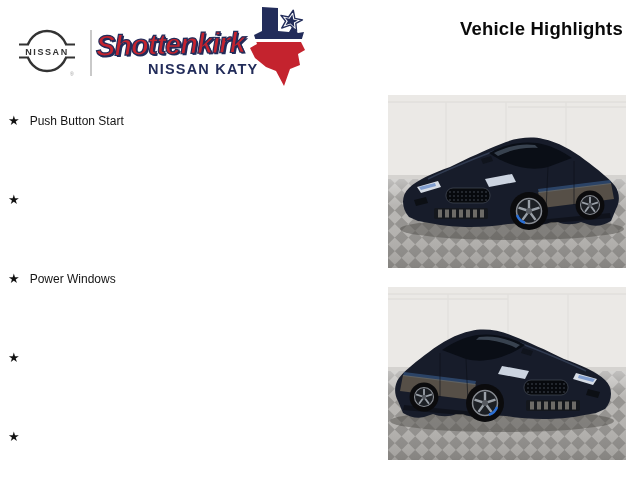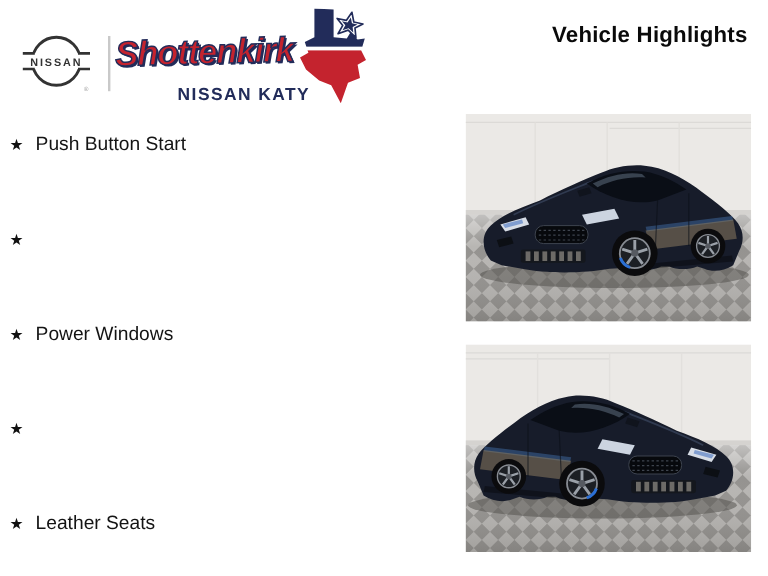--- a/index.html
+++ b/index.html
@@ -19,41 +19,41 @@
     position:absolute; left:96px; top:28px;
     font-size:29px; font-weight:bold; font-style:italic;
     color:#c4232e;
     -webkit-text-stroke:1.2px #222c5a;
     text-shadow:1.5px 1.5px 0 #222c5a, -1px -1px 0 #ffffff;
     letter-spacing:-1px;
     transform:rotate(-1.5deg);
     white-space:nowrap;
   }
   .dealer-sub {
-    position:absolute; left:148px; top:71px;
+    position:absolute; left:148px; top:61px;
     font-size:14.5px; font-weight:bold;
     color:#222c5a; letter-spacing:1.2px;
     white-space:nowrap;
   }
   .texas-graphic { position:absolute; left:243px; top:5px; width:64px; height:84px; }
 
   .page-title {
     position:absolute; left:460px; top:18px;
     font-size:18.5px; font-weight:bold; color:#0a0a0a;
     letter-spacing:0.2px; white-space:nowrap;
   }
 
   
   .features {
     position:absolute; left:8px; top:110px;
     list-style:none; display:flex; flex-direction:column; row-gap:57px;
   }
   .feature-item { display:flex; align-items:center; gap:10px; height:22px; }
   .feature-star { font-size:13px; color:#111; line-height:1; transform:translateY(-1px); }
-  .feature-label { font-size:16px; color:#141414; line-height:22px; white-space:nowrap; }
+  .feature-label { font-size:12px; color:#141414; line-height:22px; white-space:nowrap; }
 
   
   .photo { position:absolute; left:388px; width:238px; height:173px; display:block; }
   .photo-1 { top:95px; }
   .photo-2 { top:287px; }
 </style>
 </head>
 <body>
 
 <div class="logo-cluster">
@@ -103,21 +103,20 @@
   </li>
   <li class="feature-item">
     <span class="feature-star">★</span>
     <span class="feature-label">Power Windows</span>
   </li>
   <li class="feature-item">
     <span class="feature-star">★</span>
   </li>
   <li class="feature-item">
     <span class="feature-star">★</span>
-    <span class="feature-label">Leather Seats</span>
   </li>
 </ul>
 
 <svg class="photo photo-1" viewBox="0 0 238 173">
   <defs>
     <pattern id="chk1" width="16" height="16" patternUnits="userSpaceOnUse" patternTransform="rotate(45) scale(1.2)">
       <rect width="16" height="16" fill="#b4b2af"></rect>
       <rect width="8" height="8" fill="#8f8d8a"></rect>
       <rect x="8" y="8" width="8" height="8" fill="#8f8d8a"></rect>
     </pattern>

